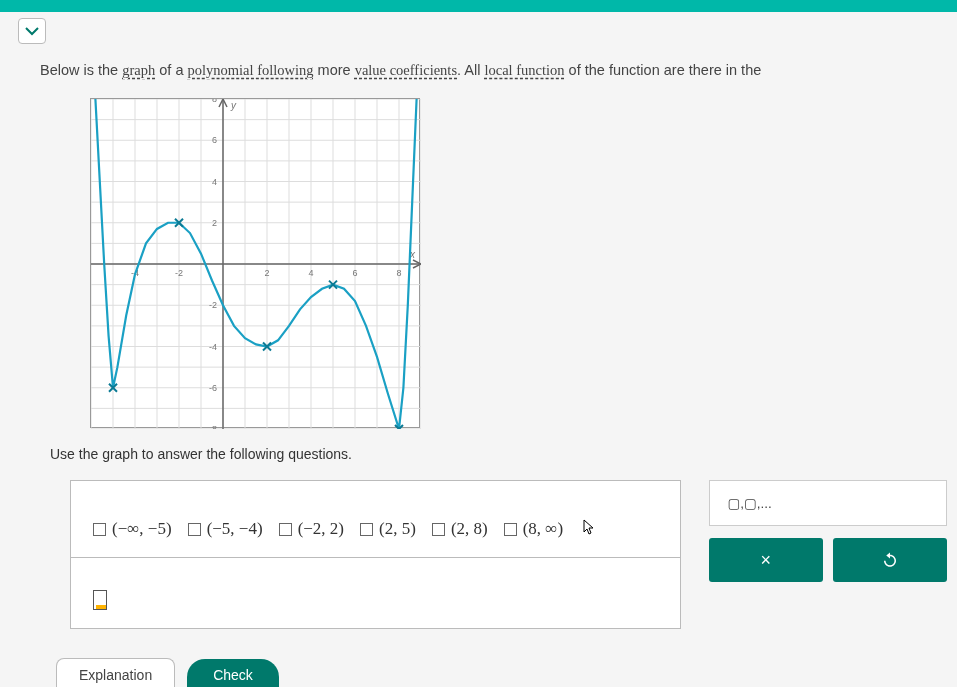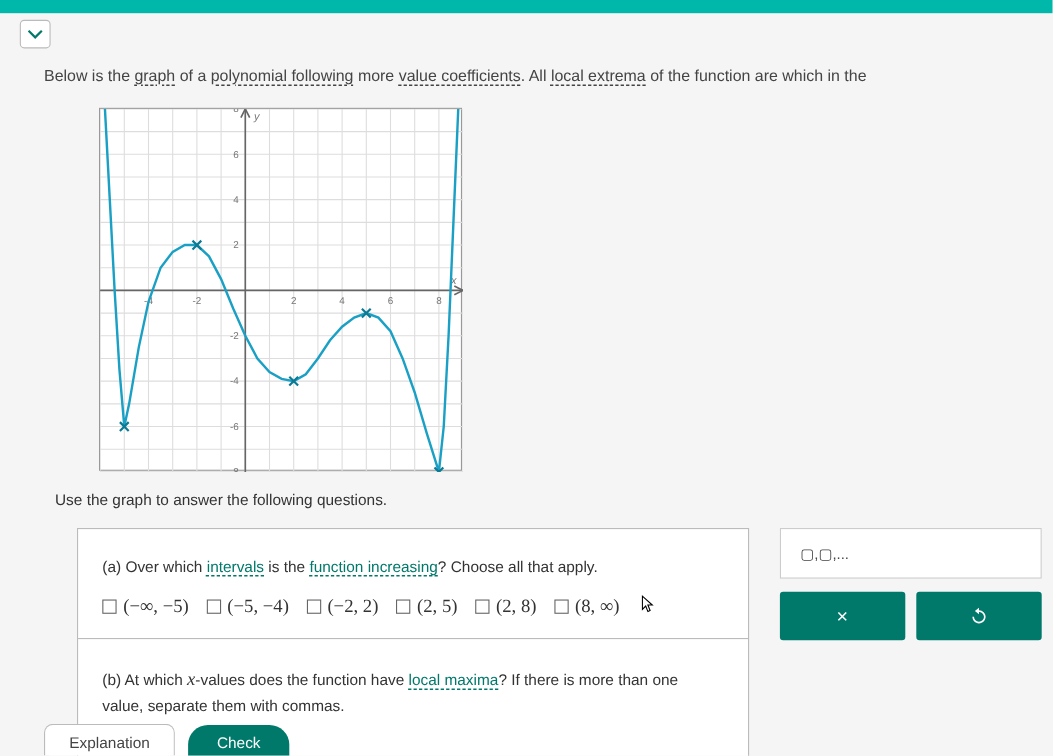--- a/index.html
+++ b/index.html
@@ -2,59 +2,59 @@
 <html><head>
 <meta charset="utf-8">
 <style>
 * { box-sizing: border-box; margin: 0; padding: 0; }
 body { font-family: Verdana, Geneva, sans-serif; background: #f5f5f5; color: #333; width: 957px; height: 687px; overflow: hidden; position: relative; }
 .teal-bar { background: #00b8a9; height: 12px; width: 100%; }
 .collapse-btn { position: absolute; top: 18px; left: 18px; width: 28px; height: 26px; background: #fff; border: 1px solid #bbb; border-radius: 4px; display: flex; align-items: center; justify-content: center; cursor: pointer; }
 .collapse-btn svg { width: 16px; height: 12px; }
 .content { padding: 48px 10px 0 40px; }
 .prompt-text { font-size: 14.5px; color: #444; line-height: 1.4; }
-.prompt-text .u { text-decoration: underline; text-decoration-style: dashed; text-underline-offset: 3px; color: #444; }
+.prompt-text .u { text-decoration: underline; text-decoration-style: dashed; text-underline-offset: 3px; color: #444; font-family: Liberation Serif, serif; }
 .graph-wrap { margin: 18px 0 0 50px; position: relative; width: 330px; height: 330px; border: 1px solid #999; background: #fff; }
 .instruction { font-size: 14px; margin: 18px 0 10px 10px; color: #333; }
 .qa-row { display: flex; gap: 28px; margin: 18px 0 0 30px; align-items: flex-start; }
 .qa-box { border: 1px solid #bbb; background: #fff; width: 640px; }
 .qa-part { border-bottom: 1px solid #bbb; padding: 24px 22px 18px 22px; }
 .qa-part:last-child { border-bottom: none; }
 .q-text { font-size: 14px; color: #333; line-height: 1.55; }
 .q-text .u2 { text-decoration: underline dashed; text-underline-offset: 3px; color: #00796b; }
 .choices { margin-top: 14px; font-size: 15.5px; display: flex; flex-wrap: wrap; gap: 8px 16px; align-items: center; }
 .choice { display: inline-flex; align-items: center; gap: 6px; cursor: pointer; }
 .chk { width: 13px; height: 13px; border: 1.6px solid #666; background: #fff; display: inline-block; }
 .math { font-family: 'Times New Roman', serif; font-size: 17px; }
 .input-stub { width: 14px; height: 20px; background: #fff; border-left: 1.5px solid #555; border-top: 1.5px solid #555; border-right: 1.5px solid #555; border-bottom: 1.5px solid #555; margin-top: 8px; position: relative; }
 .cursor-mark { position: absolute; bottom: 0; left: 2px; height: 4px; width: 10px; background: #ffb300; }
 .tool-panel { width: 250px; }
 .tool-row1 { border: 1px solid #ccc; background: #fff; padding: 14px 18px; font-size: 13.5px; color: #444; margin-bottom: 12px; }
 .tool-row2 { display: flex; gap: 10px; }
 .tbtn { flex: 1; height: 44px; background: #00796b; color: #fff; display: flex; align-items: center; justify-content: center; font-size: 18px; border-radius: 3px; cursor: pointer; border: none; }
 .tbtn svg { width: 18px; height: 18px; }
-.bottom-bar { position: absolute; bottom: 0; left: 0; right: 0; height: 32px; display: flex; align-items: flex-end; gap: 12px; padding-left: 40px; }
+.bottom-bar { position: absolute; bottom: 0; left: 0; right: 0; height: 32px; display: flex; align-items: flex-end; gap: 12px; padding-left: 56px; }
 .btn-exp { background: #fff; border: 1px solid #bbb; border-bottom: none; padding: 8px 22px 4px 22px; border-radius: 8px 8px 0 0; font-size: 14px; color: #444; cursor: pointer; }
 .btn-check { background: #00796b; color: #fff; border: none; padding: 8px 26px 4px 26px; border-radius: 18px 18px 0 0; font-size: 14px; cursor: pointer; }
 .cursor-arrow { display: inline-block; margin-left: 4px; }
 </style>
 </head>
 <body>
 
 <div class="teal-bar"></div>
 
 <div class="collapse-btn">
   <svg viewBox="0 0 16 12">
       <path d="M2 3 L8 9 L14 3" fill="none" stroke="#00796b" stroke-width="2"></path>
     </svg>
 </div>
 
 <div class="content">
   <p class="prompt-text">
-    <span>Below is the </span><span class="u">graph</span><span> of a </span><span class="u">polynomial following</span><span> more </span><span class="u">value coefficients</span><span>. All </span><span class="u">local extrema</span><span> of the function are which in the</span>
+    <span>Below is the </span><span class="u">graph</span><span> of a </span><span class="u">polynomial following</span><span> more </span><span class="u">value coefficients</span><span>. All </span><span class="u">local function</span><span> of the function are there in the</span>
   </p>
 
   <div class="graph-wrap">
     <svg id="chart-svg" width="330" height="330" viewBox="0 0 330 330">
         <line x1="0" y1="0" x2="0" y2="330" stroke="#ddd" stroke-width="1"></line>
         <line x1="22" y1="0" x2="22" y2="330" stroke="#ddd" stroke-width="1"></line>
         <line x1="44" y1="0" x2="44" y2="330" stroke="#ddd" stroke-width="1"></line>
         <line x1="66" y1="0" x2="66" y2="330" stroke="#ddd" stroke-width="1"></line>
         <line x1="88" y1="0" x2="88" y2="330" stroke="#ddd" stroke-width="1"></line>
         <line x1="110" y1="0" x2="110" y2="330" stroke="#ddd" stroke-width="1"></line>
@@ -112,23 +112,20 @@
         <path d="M 237.99999999999997 181.625 L 245.99999999999997 189.625 M 237.99999999999997 189.625 L 245.99999999999997 181.625" stroke="#0b7a94" stroke-width="2"></path>
         <path d="M 304 326 L 312 334 M 304 334 L 312 326" stroke="#0b7a94" stroke-width="2"></path>
       </svg>
   </div>
 
   <p class="instruction">Use the graph to answer the following questions.</p>
 
   <div class="qa-row">
     <div class="qa-box">
       <div class="qa-part">
-        <p class="q-text">
-          <span>(a) Over which </span><span class="u2">intervals</span><span> is the </span><span class="u2">function increasing</span><span>? Choose all that apply.</span>
-        </p>
         <div class="choices" id="choices-a">
             <span class="choice">
               <span class="chk"></span>
               <span class="math">(−∞, −5)</span>
             </span>
             <span class="choice">
               <span class="chk"></span>
               <span class="math">(−5, −4)</span>
             </span>
             <span class="choice">
@@ -146,23 +143,20 @@
             <span class="choice">
               <span class="chk"></span>
               <span class="math">(8, ∞)</span>
             </span>
             <span class="cursor-arrow"><svg width="14" height="16" viewBox="0 0 14 16">
                 <path d="M1 1 L1 13 L4 10 L6 15 L8 14 L6 9 L10 9 Z" fill="#fff" stroke="#000" stroke-width="1"></path>
               </svg></span>
           </div>
       </div>
       <div class="qa-part">
-        <p class="q-text">
-          <span>(b) At which </span><span class="math" style="font-style:italic">x</span><span>-values does the function have </span><span class="u2">local maxima</span><span>? If there is more than one value, separate them with commas.</span>
-        </p>
         <div class="input-stub">
             <div class="cursor-mark"></div>
           </div>
       </div>
     </div>
 
     <div class="tool-panel">
       <div class="tool-row1">▢,▢,...</div>
       <div class="tool-row2">
         <button class="tbtn">

